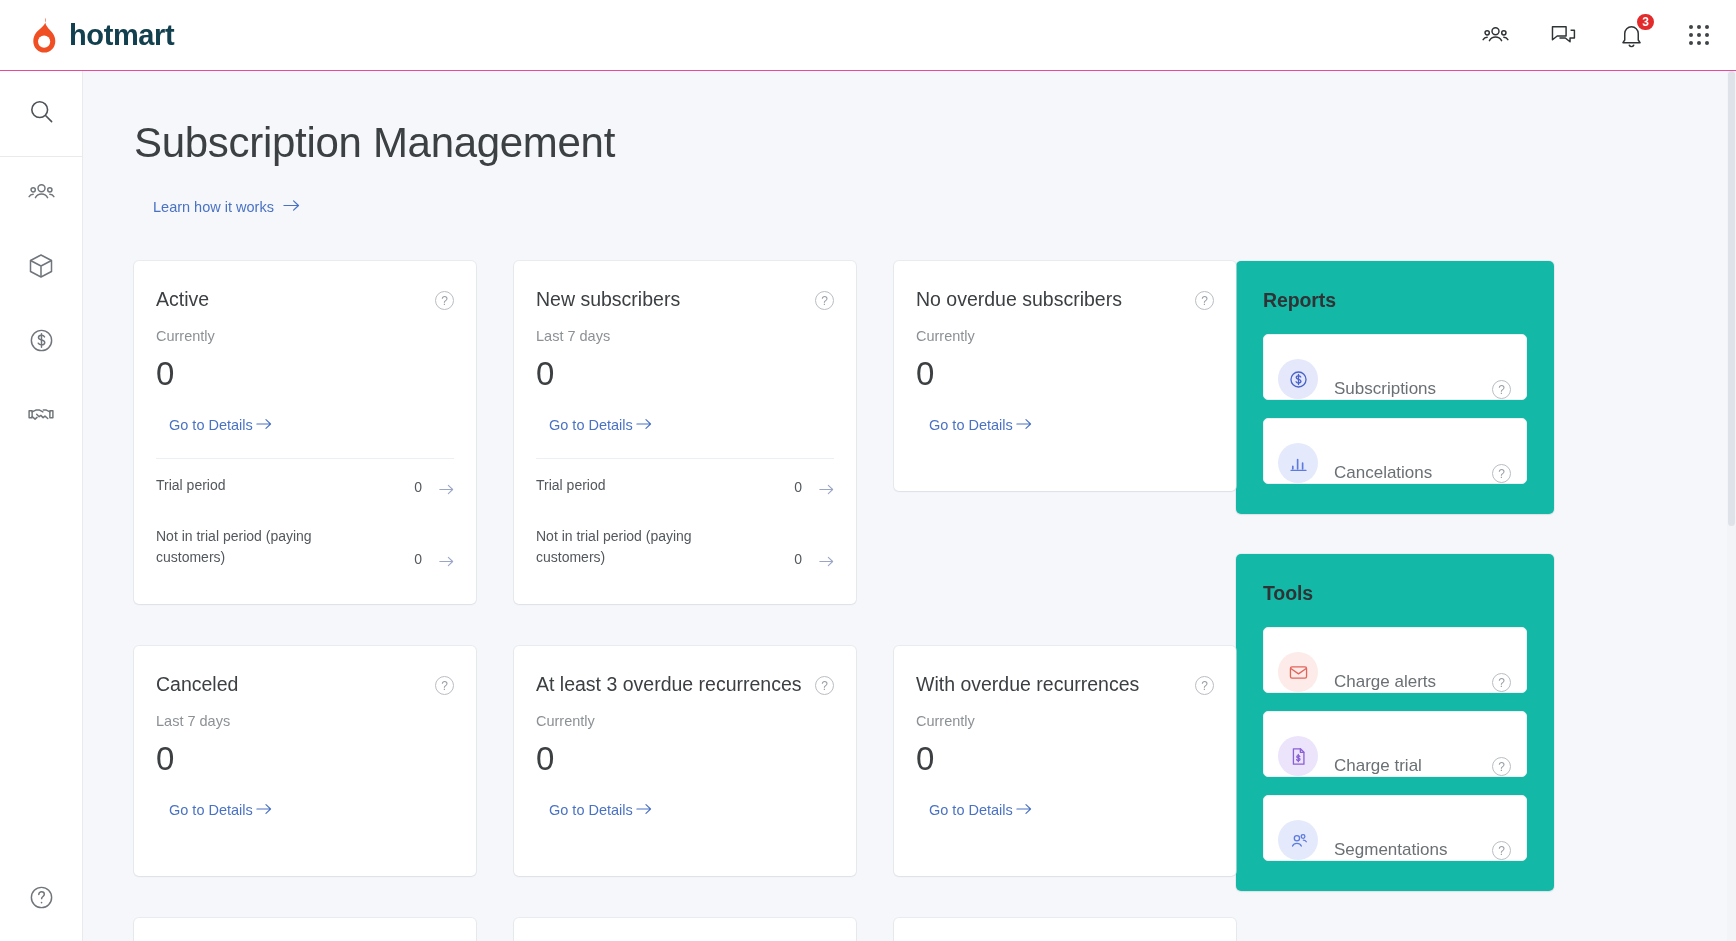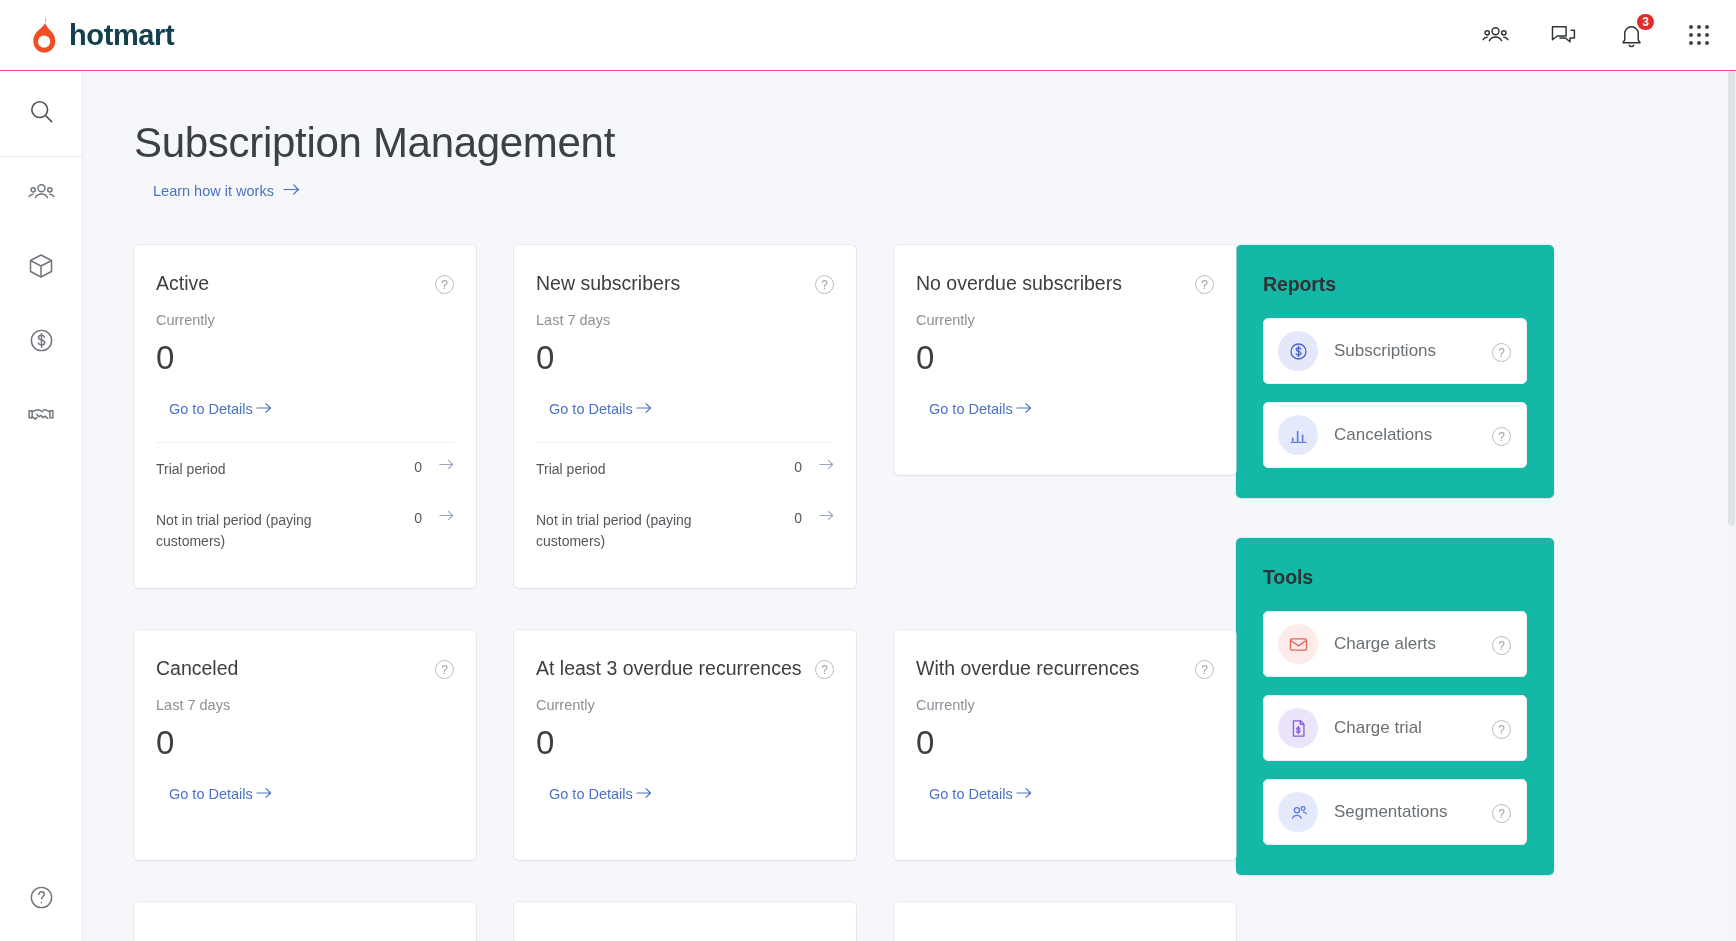--- a/index.html
+++ b/index.html
@@ -73,21 +73,21 @@
   }
 
   
   #main {
     position: absolute; top: 71px; left: 83px;
     width: 1653px; height: 870px;
     background: #f5f7fa;
     overflow: hidden;
   }
   #page-title {
-    margin: 49px 0 0 51px;
+    margin: 49px 0 16px 51px;
     font-size: 42px; font-weight: normal; color: #3c4043;
     letter-spacing: -0.3px; line-height: 1.1;
   }
   #learn-link {
     display: inline-flex; align-items: center; gap: 9px;
     margin: 17px 0 0 70px;
     font-size: 14.5px; color: #4a72c4; cursor: pointer; text-decoration: none;
   }
 
   #content-cols { display: flex; margin: 45px 0 0 51px; gap: 0; }
@@ -126,41 +126,41 @@
   .card-link {
     display: inline-flex; align-items: center; gap: 3px;
     margin-top: 27px; margin-left: 13px;
     font-size: 14.5px; color: #4a72c4; cursor: pointer; text-decoration: none;
   }
   .card-tall { height: 343px; }
   .card-short { height: 230px; }
 
   .card-rows { margin-top: 24px; border-top: 1px solid #eceff3; }
   .card-row {
-    display: flex; align-items: flex-start;
+    display: flex; align-items: flex-end;
     padding: 16px 0 15px 0;
     cursor: pointer;
   }
   .card-row-label { font-size: 14px; color: #53585d; flex: 1; line-height: 1.45; padding-right: 18px; }
   .card-row-value { font-size: 14px; color: #53585d; width: 36px; text-align: right; }
   .card-row-arrow { width: 32px; display: flex; justify-content: flex-end; color: #9aa6c4; }
 
   
   #right-col { width: 318px; margin-left: 36px; }
   .panel {
     background: #14b8a6; border-radius: 5px;
     box-shadow: 0 1px 2px rgba(30,40,60,0.055), 0 0 0 1px rgba(225,229,236,0.62);
     padding: 28px 27px 30px 27px;
   }
   .panel-title {
     font-size: 19.5px; color: #2f3336; font-weight: bold;
     letter-spacing: -0.1px; margin-bottom: 22px;
   }
   .panel-item {
-    display: flex; align-items: center;
+    display: flex; align-items: flex-end;
     height: 66px; padding: 0 15px 0 14px;
     border: 1px solid #ebeef2; border-radius: 5px;
     margin-bottom: 18px; cursor: pointer; background: #fff;
   }
   .panel-item:last-child { margin-bottom: 0; }
   .panel-ico {
     width: 40px; height: 40px; border-radius: 50%;
     display: flex; align-items: center; justify-content: center;
     flex: none; margin-right: 16px;
   }

